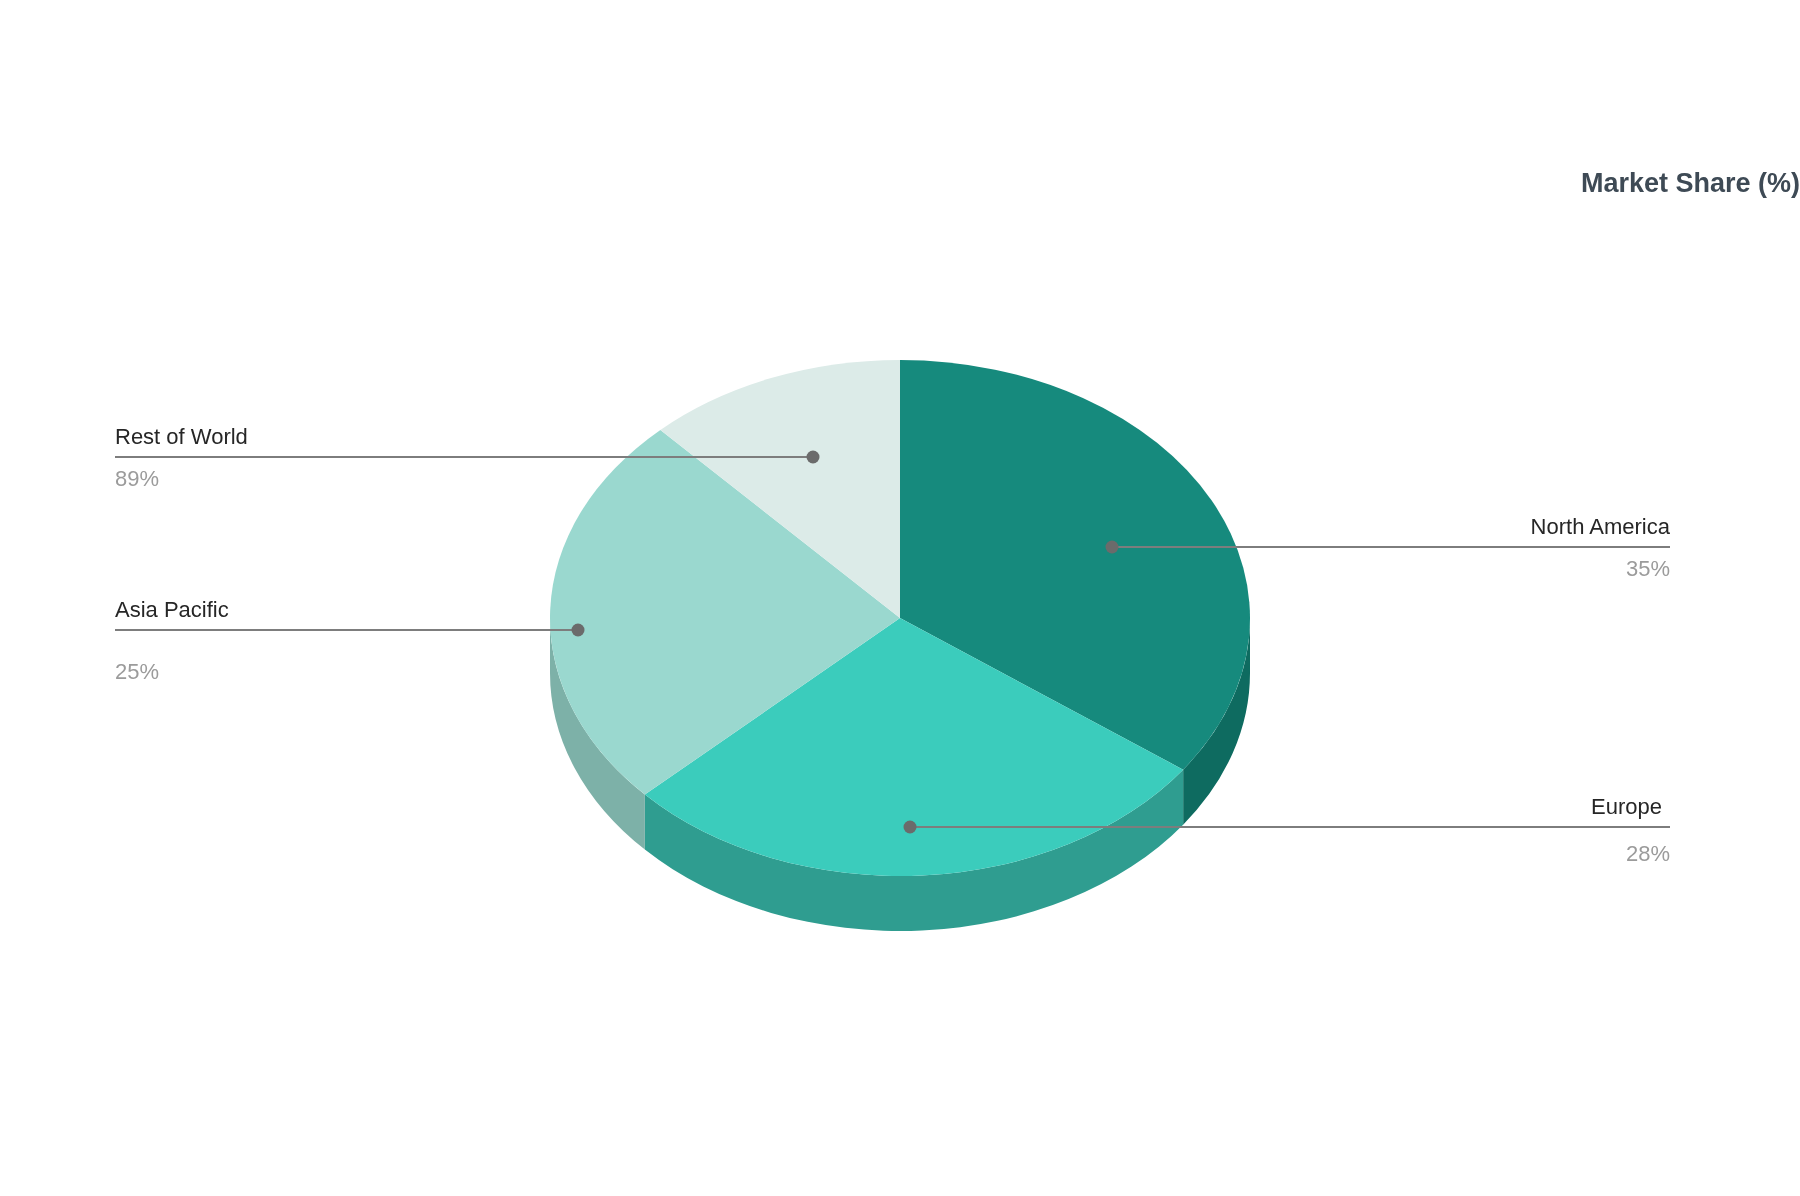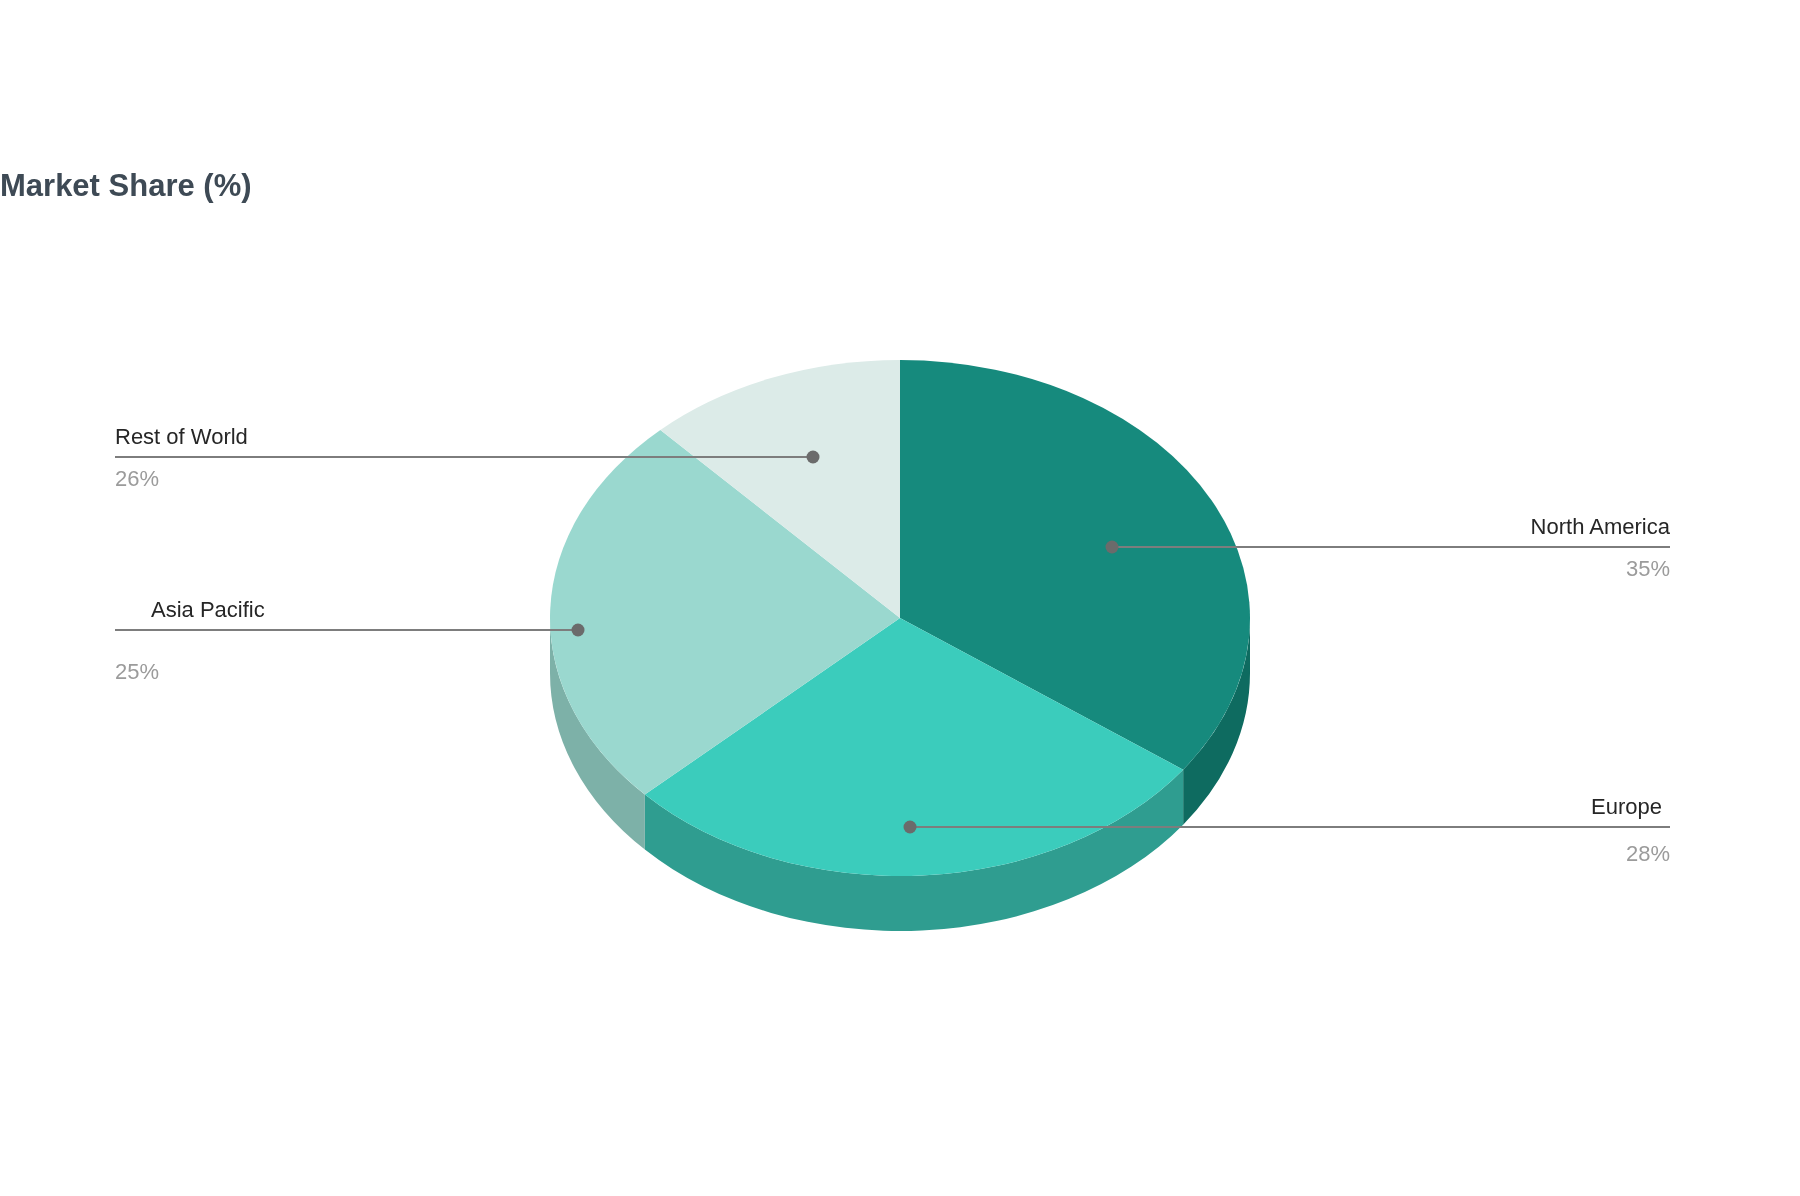--- a/index.html
+++ b/index.html
@@ -5,22 +5,22 @@
   html,body{margin:0;padding:0;background:#ffffff;}
   .stage{
     position:relative;width:1800px;height:1196px;background:#ffffff;
     font-family:"Liberation Sans",sans-serif;overflow:hidden;
   }
   .title{
     position:absolute;top:116px;left:0;width:100%;text-align:center;
     font-size:33px;font-weight:700;color:#1a1a1a;letter-spacing:.2px;
   }
   .subtitle{
-    position:absolute;top:168px;left:0;width:100%;text-align:left;
-    font-size:31px;font-weight:700;color:#3e4a55;
+    position:absolute;top:168px;left:0;width:100%;text-align:right;
+    font-size:27px;font-weight:700;color:#3e4a55;
   }
   svg.chart{position:absolute;left:0;top:0;}
   .callout-name{
     position:absolute;font-size:22px;line-height:26px;color:#262626;white-space:nowrap;
   }
   .callout-value{
     position:absolute;font-size:22px;line-height:26px;color:#9b9b9b;white-space:nowrap;
   }
   .align-right{text-align:right;}
   .logo{position:absolute;left:1474px;top:1026px;width:220px;height:90px;}
@@ -53,20 +53,20 @@
       <circle cx="578" cy="630" r="6.5" fill="#6b6b6b"></circle>
       <line x1="115" y1="457" x2="813" y2="457" stroke="#7d7d7d" stroke-width="2"></line>
       <circle cx="813" cy="457" r="6.5" fill="#6b6b6b"></circle>
     </svg>
 
   <div id="callout-layer">
       <div class="callout-name align-right" style="top: 514px; right: 130px;">North America</div>
       <div class="callout-value align-right" style="top: 556px; right: 130px;">35%</div>
       <div class="callout-name align-right" style="top: 794px; right: 138px;">Europe</div>
       <div class="callout-value align-right" style="top: 841px; right: 130px;">28%</div>
-      <div class="callout-name" style="top: 597px; left: 115px; margin-left: 36px;">Asia Pacific</div>
+      <div class="callout-name" style="top: 597px; left: 115px;">Asia Pacific</div>
       <div class="callout-value" style="top: 639px; left: 115px; margin-top: 20px;">25%</div>
       <div class="callout-name" style="top: 424px; left: 115px; text-align: right;">Rest of World</div>
-      <div class="callout-value" style="top: 466px; left: 115px;">26%</div>
+      <div class="callout-value" style="top: 466px; left: 115px;">89%</div>
     </div>
 
 
 </div>
 
 </body></html>

